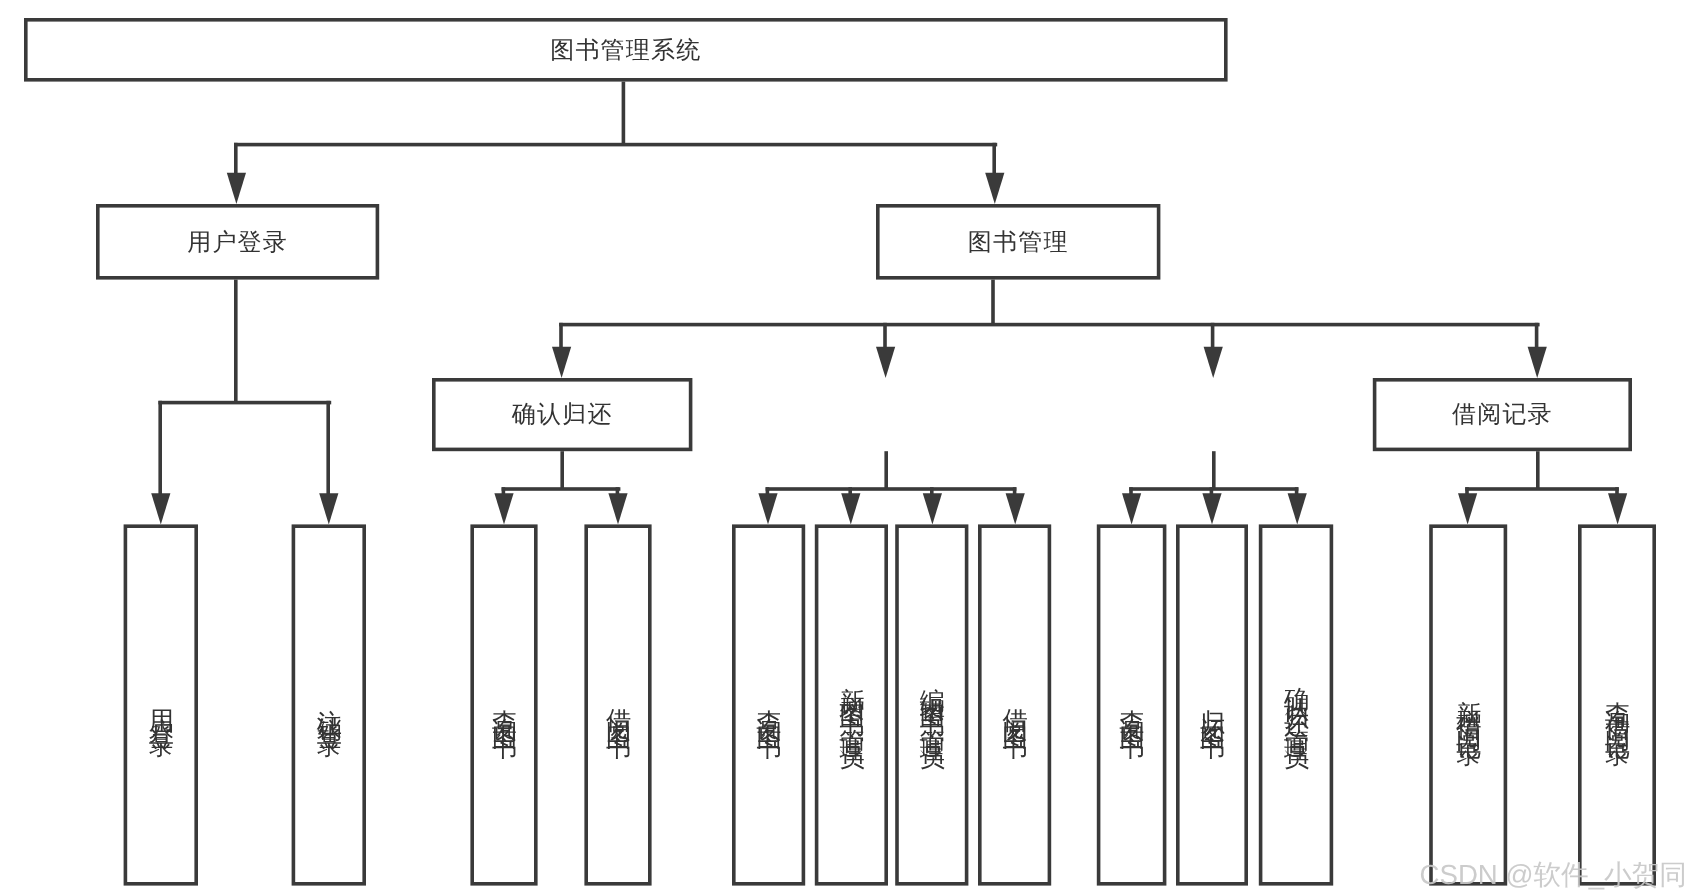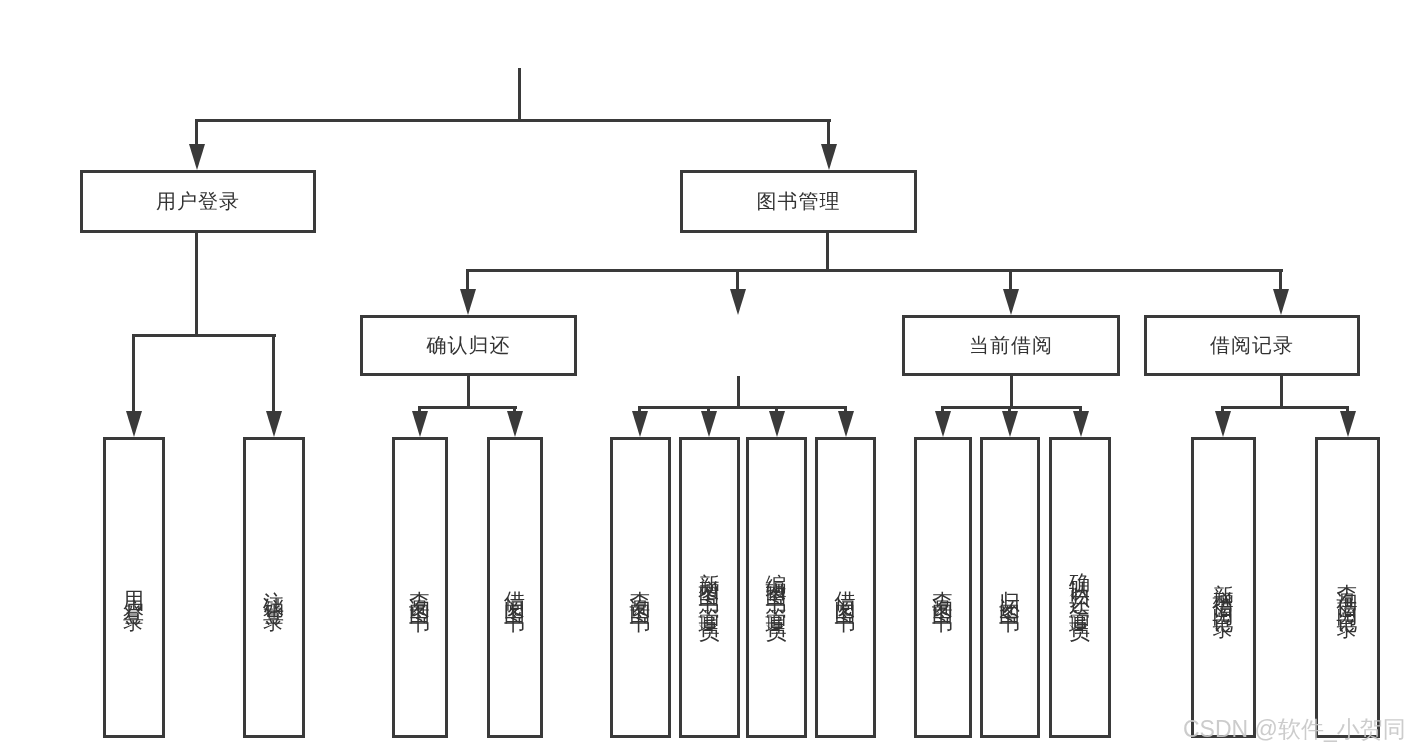--- a/index.html
+++ b/index.html
@@ -58,52 +58,52 @@
     color: rgba(200, 200, 200, 0.92);
     z-index: 5;
     white-space: nowrap;
   }
 </style>
 </head>
 <body>
 
 <div id="canvas">
 
+  <div class="box" style="left:20px; top:15px; width:1003px; height:53px;">图书管理系统</div>
 
   <div class="vline" style="left:518px; top:68px; height:53px;"></div>
   <div class="hline" style="left:195px; top:119px; width:636px;"></div>
 
   <div class="vline" style="left:195px; top:119px; height:33px;"></div>
   <div class="arrow" style="left:189px; top:144px;"></div>
   <div class="vline" style="left:827px; top:119px; height:33px;"></div>
   <div class="arrow" style="left:821px; top:144px;"></div>
 
   <div class="box" style="left:80px; top:170px; width:236px; height:63px;">用户登录</div>
-  <div class="box" style="left:680px; top:170px; width:237px; height:63px;">图书管理</div>
+  <div class="box" style="left:730px; top:170px; width:237px; height:63px;">图书管理</div>
 
   <div class="vline" style="left:195px; top:233px; height:103px;"></div>
   <div class="hline" style="left:132px; top:334px; width:144px;"></div>
   <div class="vline" style="left:132px; top:334px; height:80px;"></div>
   <div class="arrow" style="left:126px; top:411px;"></div>
   <div class="vline" style="left:272px; top:334px; height:80px;"></div>
   <div class="arrow" style="left:266px; top:411px;"></div>
 
   <div class="vline" style="left:826px; top:233px; height:38px;"></div>
   <div class="hline" style="left:466px; top:269px; width:817px;"></div>
   <div class="vline" style="left:466px; top:269px; height:26px;"></div>
   <div class="arrow" style="left:460px; top:289px;"></div>
   <div class="vline" style="left:736px; top:269px; height:26px;"></div>
   <div class="arrow" style="left:730px; top:289px;"></div>
   <div class="vline" style="left:1009px; top:269px; height:26px;"></div>
   <div class="arrow" style="left:1003px; top:289px;"></div>
   <div class="vline" style="left:1279px; top:269px; height:26px;"></div>
   <div class="arrow" style="left:1273px; top:289px;"></div>
 
   <div class="box" style="left:360px; top:315px; width:217px; height:61px;">确认归还</div>
-  <div class="box" style="left:902px; top:315px; width:218px; height:61px;">当前借阅</div>
   <div class="box" style="left:1144px; top:315px; width:216px; height:61px;">借阅记录</div>
 
   <div class="vline" style="left:467px; top:376px; height:32px;"></div>
   <div class="hline" style="left:418px; top:406px; width:99px;"></div>
   <div class="vline" style="left:418px; top:406px; height:10px;"></div>
   <div class="arrow" style="left:412px; top:411px;"></div>
   <div class="vline" style="left:513px; top:406px; height:10px;"></div>
   <div class="arrow" style="left:507px; top:411px;"></div>
 
   <div class="vline" style="left:737px; top:376px; height:32px;"></div>

